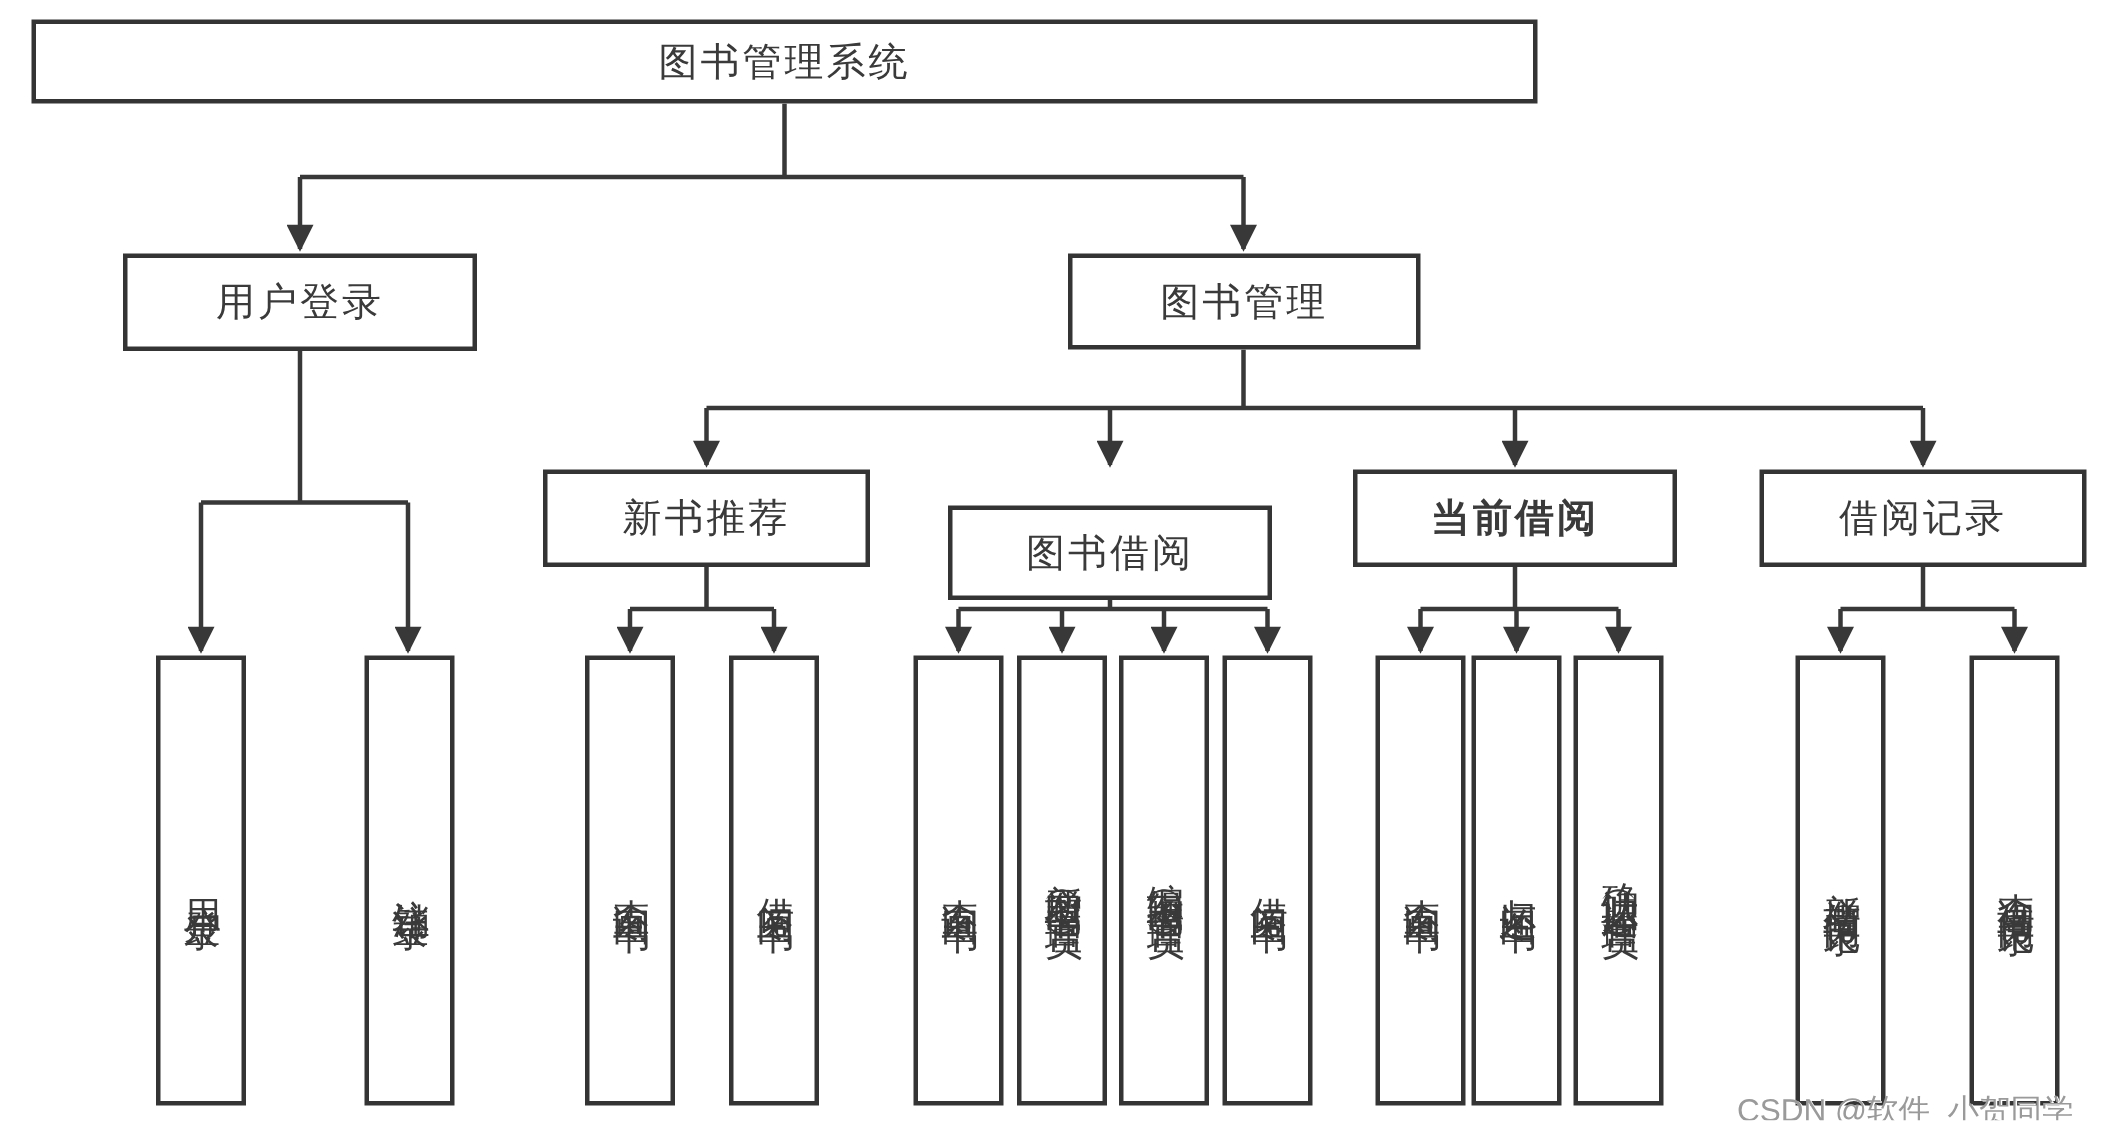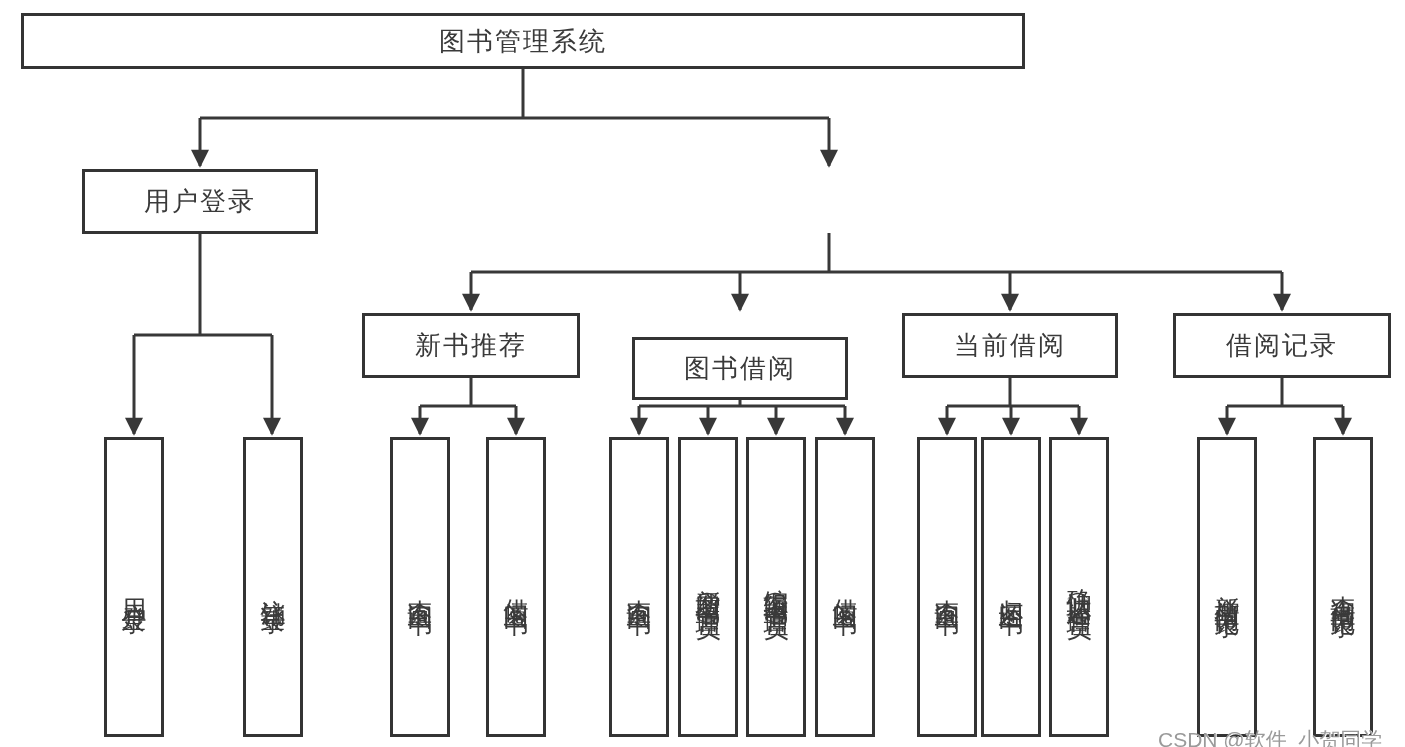--- a/index.html
+++ b/index.html
@@ -110,28 +110,31 @@
     <path class="wire" marker-end="url(#arrowhead)" d="M1343 406 V434"></path>
   </svg>
 
   <div class="node" style="left:21px; top:13px; width:1004px; height:56px;">
     <span>图书管理系统</span>
   </div>
 
   <div class="node" style="left:82px; top:169px; width:236px; height:65px;">
     <span>用户登录</span>
   </div>
+  <div class="node" style="left:712px; top:169px; width:235px; height:64px;">
+    <span>图书管理</span>
+  </div>
 
   <div class="node" style="left:362px; top:313px; width:218px; height:65px;text-align:right;">
     <span>新书推荐</span>
   </div>
   <div class="node" style="left:632px; top:313px; width:216px; height:63px;margin-top:24px;">
     <span>图书借阅</span>
   </div>
-  <div class="node" style="left:902px; top:313px; width:216px; height:65px;">
+  <div class="node" style="left:902px; top:313px; width:216px; height:65px;font-weight:bold;">
     <span>当前借阅</span>
   </div>
   <div class="node" style="left:1173px; top:313px; width:218px; height:65px;justify-content:center;">
     <span>借阅记录</span>
   </div>
 
   <div class="vnode" style="left:104px; top:437px; width:60px; height:300px;">
     <span class="vtext">用户登录</span>
   </div>
   <div class="vnode" style="left:243px; top:437px; width:60px; height:300px;">

